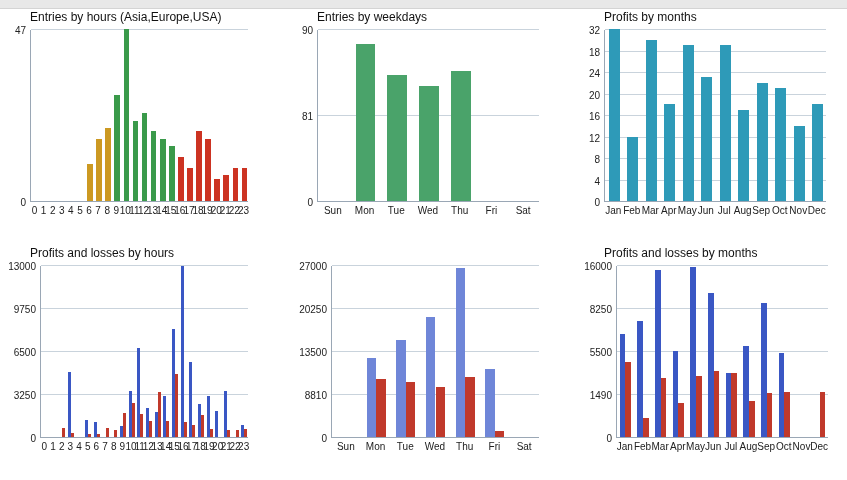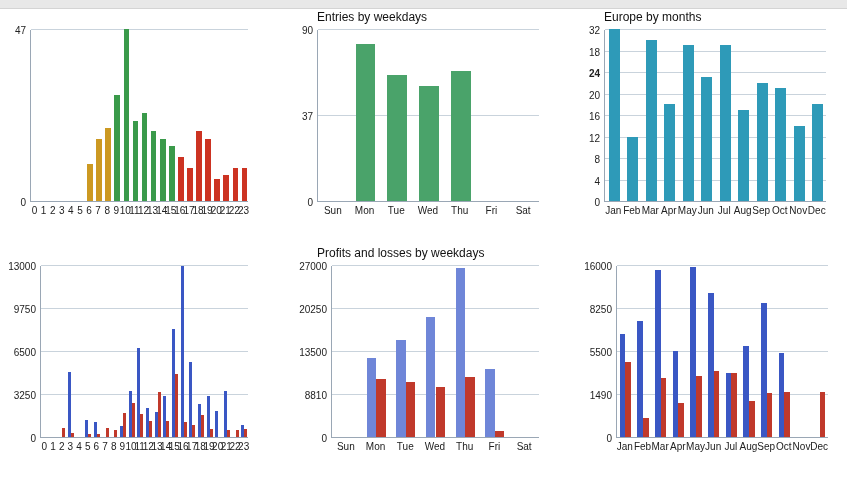--- a/index.html
+++ b/index.html
@@ -92,20 +92,21 @@
   }
 </style>
 </head>
 <body>
 
 <div id="page">
   <div class="topbar"></div>
   <div class="grid">
 
     <div class="panel">
+      <div class="panel-title">Entries by hours (Asia,Europe,USA)</div>
       <div class="plot" style="left:30px; top:22px; width:218px; height:188px;">
           <div class="plot-area" style="left: 0px; top: 0px; width: 218px; height: 172px;">
             <div class="gridline" style="top: -1px;"></div>
             <div class="bars">
               <div class="bar" style="left: 56.2258px; width: 5.63167px; height: 36.5957px; background: rgb(204, 153, 34);"></div>
               <div class="bar" style="left: 65.3092px; width: 5.63167px; height: 62.2128px; background: rgb(204, 153, 34);"></div>
               <div class="bar" style="left: 74.3925px; width: 5.63167px; height: 73.1915px; background: rgb(204, 153, 34);"></div>
               <div class="bar" style="left: 83.4758px; width: 5.63167px; height: 106.128px; background: rgb(58, 154, 74);"></div>
               <div class="bar" style="left: 92.5592px; width: 5.63167px; height: 172px; background: rgb(58, 154, 74);"></div>
               <div class="bar" style="left: 101.642px; width: 5.63167px; height: 80.5106px; background: rgb(58, 154, 74);"></div>
@@ -161,36 +162,36 @@
             <div class="gridline" style="top: 85px;"></div>
             <div class="gridline" style="top: -1px;"></div>
             <div class="bars">
               <div class="bar" style="left: 37.74px; width: 19.6629px; height: 156.711px; background: rgb(74, 163, 106);"></div>
               <div class="bar" style="left: 69.4543px; width: 19.6629px; height: 126.133px; background: rgb(74, 163, 106);"></div>
               <div class="bar" style="left: 101.169px; width: 19.6629px; height: 114.667px; background: rgb(74, 163, 106);"></div>
               <div class="bar" style="left: 132.883px; width: 19.6629px; height: 129.956px; background: rgb(74, 163, 106);"></div>
             </div>
           </div>
           <div class="ytick" style="top: 172px; right: 226px; width: 42px;">0</div>
-          <div class="ytick" style="top: 86px; right: 226px; width: 42px;">37</div>
+          <div class="ytick" style="top: 86px; right: 226px; width: 42px;">81</div>
           <div class="ytick" style="top: 0px; right: 226px; width: 42px;">90</div>
           <div class="xlabels" style="left: 0px; top: 175px; width: 222px; height: 16px;">
             <div class="xtick" style="left: 15.8571px; top: 0px;">Sun</div>
             <div class="xtick" style="left: 47.5714px; top: 0px;">Mon</div>
             <div class="xtick" style="left: 79.2857px; top: 0px;">Tue</div>
             <div class="xtick" style="left: 111px; top: 0px;">Wed</div>
             <div class="xtick" style="left: 142.714px; top: 0px;">Thu</div>
             <div class="xtick" style="left: 174.429px; top: 0px;">Fri</div>
             <div class="xtick" style="left: 206.143px; top: 0px;">Sat</div>
           </div>
         </div>
     </div>
 
     <div class="panel">
-      <div class="panel-title">Europe by months</div>
+      <div class="panel-title">Profits by months</div>
       <div class="plot" style="left:30px; top:22px; width:222px; height:188px;">
           <div class="plot-area" style="left: 0px; top: 0px; width: 222px; height: 172px;">
             <div class="gridline" style="top: 149.5px;"></div>
             <div class="gridline" style="top: 128px;"></div>
             <div class="gridline" style="top: 106.5px;"></div>
             <div class="gridline" style="top: 85px;"></div>
             <div class="gridline" style="top: 63.5px;"></div>
             <div class="gridline" style="top: 42px;"></div>
             <div class="gridline" style="top: 20.5px;"></div>
             <div class="gridline" style="top: -1px;"></div>
@@ -208,41 +209,42 @@
               <div class="bar" style="left: 188.515px; width: 11.47px; height: 75.25px; background: rgb(46, 154, 184);"></div>
               <div class="bar" style="left: 207.015px; width: 11.47px; height: 96.75px; background: rgb(46, 154, 184);"></div>
             </div>
           </div>
           <div class="ytick" style="top: 172px; right: 226px; width: 42px;">0</div>
           <div class="ytick" style="top: 150.5px; right: 226px; width: 42px;">4</div>
           <div class="ytick" style="top: 129px; right: 226px; width: 42px;">8</div>
           <div class="ytick" style="top: 107.5px; right: 226px; width: 42px;">12</div>
           <div class="ytick" style="top: 86px; right: 226px; width: 42px;">16</div>
           <div class="ytick" style="top: 64.5px; right: 226px; width: 42px;">20</div>
-          <div class="ytick" style="top: 43px; right: 226px; width: 42px; font-weight: bold;">24</div>
+          <div class="ytick" style="top: 43px; right: 226px; width: 42px;">24</div>
           <div class="ytick" style="top: 21.5px; right: 226px; width: 42px;">18</div>
           <div class="ytick" style="top: 0px; right: 226px; width: 42px;">32</div>
           <div class="xlabels" style="left: 0px; top: 175px; width: 222px; height: 16px;">
             <div class="xtick" style="left: 9.25px; top: 0px;">Jan</div>
             <div class="xtick" style="left: 27.75px; top: 0px;">Feb</div>
             <div class="xtick" style="left: 46.25px; top: 0px;">Mar</div>
             <div class="xtick" style="left: 64.75px; top: 0px;">Apr</div>
             <div class="xtick" style="left: 83.25px; top: 0px;">May</div>
             <div class="xtick" style="left: 101.75px; top: 0px;">Jun</div>
             <div class="xtick" style="left: 120.25px; top: 0px;">Jul</div>
             <div class="xtick" style="left: 138.75px; top: 0px;">Aug</div>
             <div class="xtick" style="left: 157.25px; top: 0px;">Sep</div>
             <div class="xtick" style="left: 175.75px; top: 0px;">Oct</div>
             <div class="xtick" style="left: 194.25px; top: 0px;">Nov</div>
             <div class="xtick" style="left: 212.75px; top: 0px;">Dec</div>
           </div>
         </div>
     </div>
 
     <div class="panel">
+      <div class="panel-title">Profits and losses by hours</div>
       <div class="plot" style="left:40px; top:22px; width:208px; height:188px;">
           <div class="plot-area" style="left: 0px; top: 0px; width: 208px; height: 172px;">
             <div class="gridline" style="top: 128px;"></div>
             <div class="gridline" style="top: 85px;"></div>
             <div class="gridline" style="top: 42px;"></div>
             <div class="gridline" style="top: -1px;"></div>
             <div class="bars">
               <div class="bar" style="left: 26.8333px; width: 3px; height: 64.8308px; background: rgb(58, 87, 196);"></div>
               <div class="bar" style="left: 44.1667px; width: 3px; height: 16.5385px; background: rgb(58, 87, 196);"></div>
               <div class="bar" style="left: 52.8333px; width: 3px; height: 14.5538px; background: rgb(58, 87, 196);"></div>
@@ -310,21 +312,20 @@
             <div class="xtick" style="left: 169px; top: 0px;">19</div>
             <div class="xtick" style="left: 177.667px; top: 0px;">20</div>
             <div class="xtick" style="left: 186.333px; top: 0px;">21</div>
             <div class="xtick" style="left: 195px; top: 0px;">22</div>
             <div class="xtick" style="left: 203.667px; top: 0px;">23</div>
           </div>
         </div>
     </div>
 
     <div class="panel">
-      <div class="panel-title">Profits and losses by weekdays</div>
       <div class="plot" style="left:44px; top:22px; width:208px; height:188px;">
           <div class="plot-area" style="left: 0px; top: 0px; width: 208px; height: 172px;">
             <div class="gridline" style="top: 128px;"></div>
             <div class="gridline" style="top: 85px;"></div>
             <div class="gridline" style="top: 42px;"></div>
             <div class="gridline" style="top: -1px;"></div>
             <div class="bars">
               <div class="bar" style="left: 34.5629px; width: 9.50857px; height: 78.9926px; background: rgb(111, 134, 216);"></div>
               <div class="bar" style="left: 64.2771px; width: 9.50857px; height: 97.4667px; background: rgb(111, 134, 216);"></div>
               <div class="bar" style="left: 93.9914px; width: 9.50857px; height: 119.763px; background: rgb(111, 134, 216);"></div>
@@ -348,20 +349,21 @@
             <div class="xtick" style="left: 74.2857px; top: 0px;">Tue</div>
             <div class="xtick" style="left: 104px; top: 0px;">Wed</div>
             <div class="xtick" style="left: 133.714px; top: 0px;">Thu</div>
             <div class="xtick" style="left: 163.429px; top: 0px;">Fri</div>
             <div class="xtick" style="left: 193.143px; top: 0px;">Sat</div>
           </div>
         </div>
     </div>
 
     <div class="panel">
+      <div class="panel-title">Profits and losses by months</div>
       <div class="plot" style="left:42px; top:22px; width:212px; height:188px;">
           <div class="plot-area" style="left: 0px; top: 0px; width: 212px; height: 172px;">
             <div class="gridline" style="top: 128px;"></div>
             <div class="gridline" style="top: 85px;"></div>
             <div class="gridline" style="top: 42px;"></div>
             <div class="gridline" style="top: -1px;"></div>
             <div class="bars">
               <div class="bar" style="left: 2.68px; width: 5.65333px; height: 103.2px; background: rgb(58, 87, 196);"></div>
               <div class="bar" style="left: 20.3467px; width: 5.65333px; height: 115.709px; background: rgb(58, 87, 196);"></div>
               <div class="bar" style="left: 38.0133px; width: 5.65333px; height: 167.309px; background: rgb(58, 87, 196);"></div>

